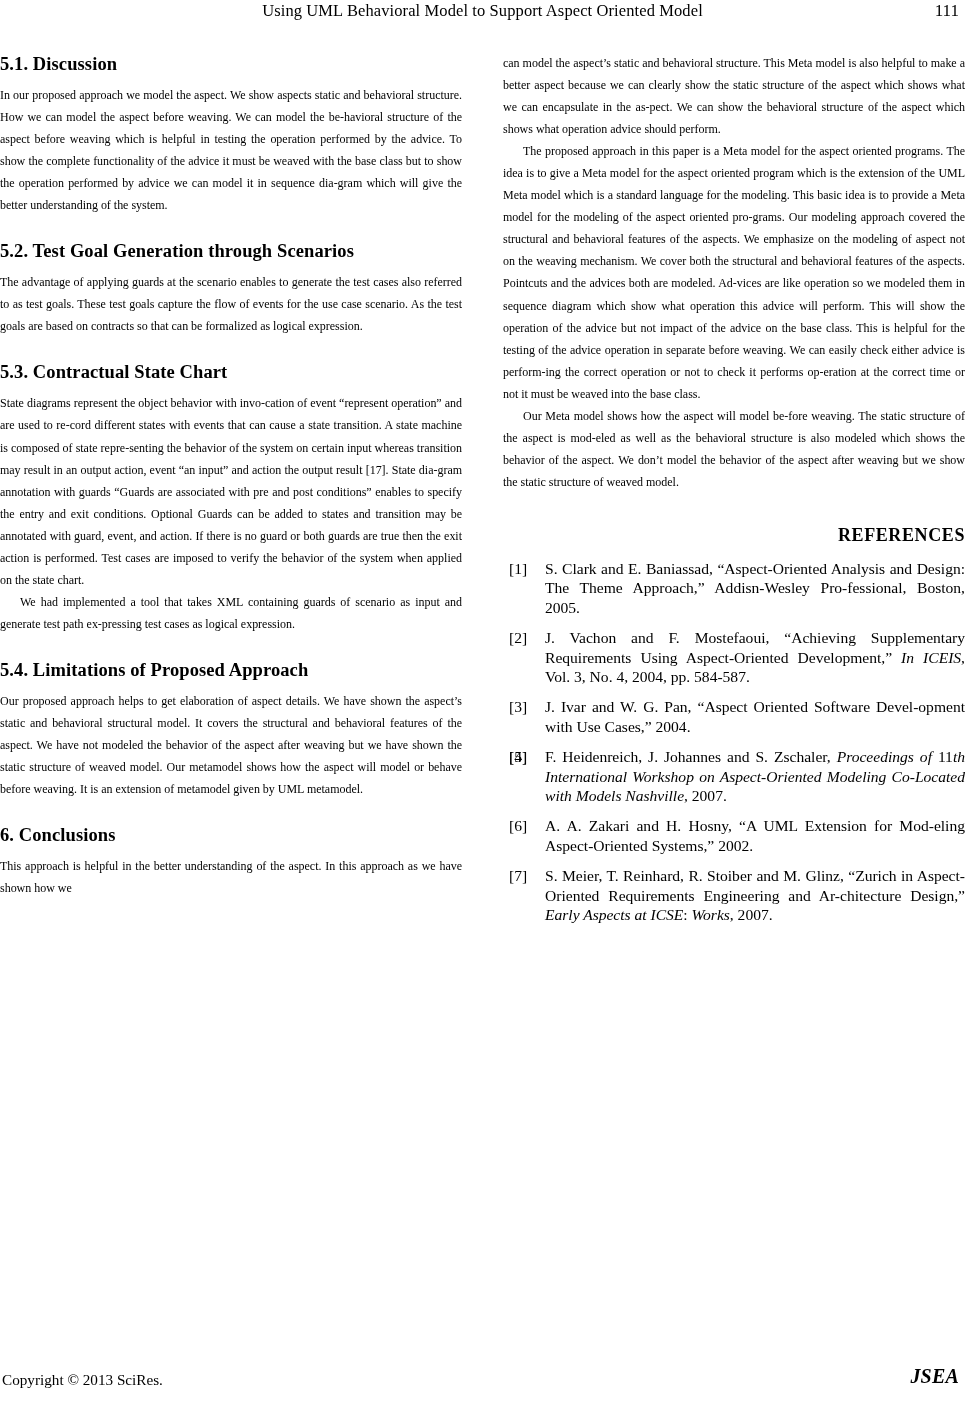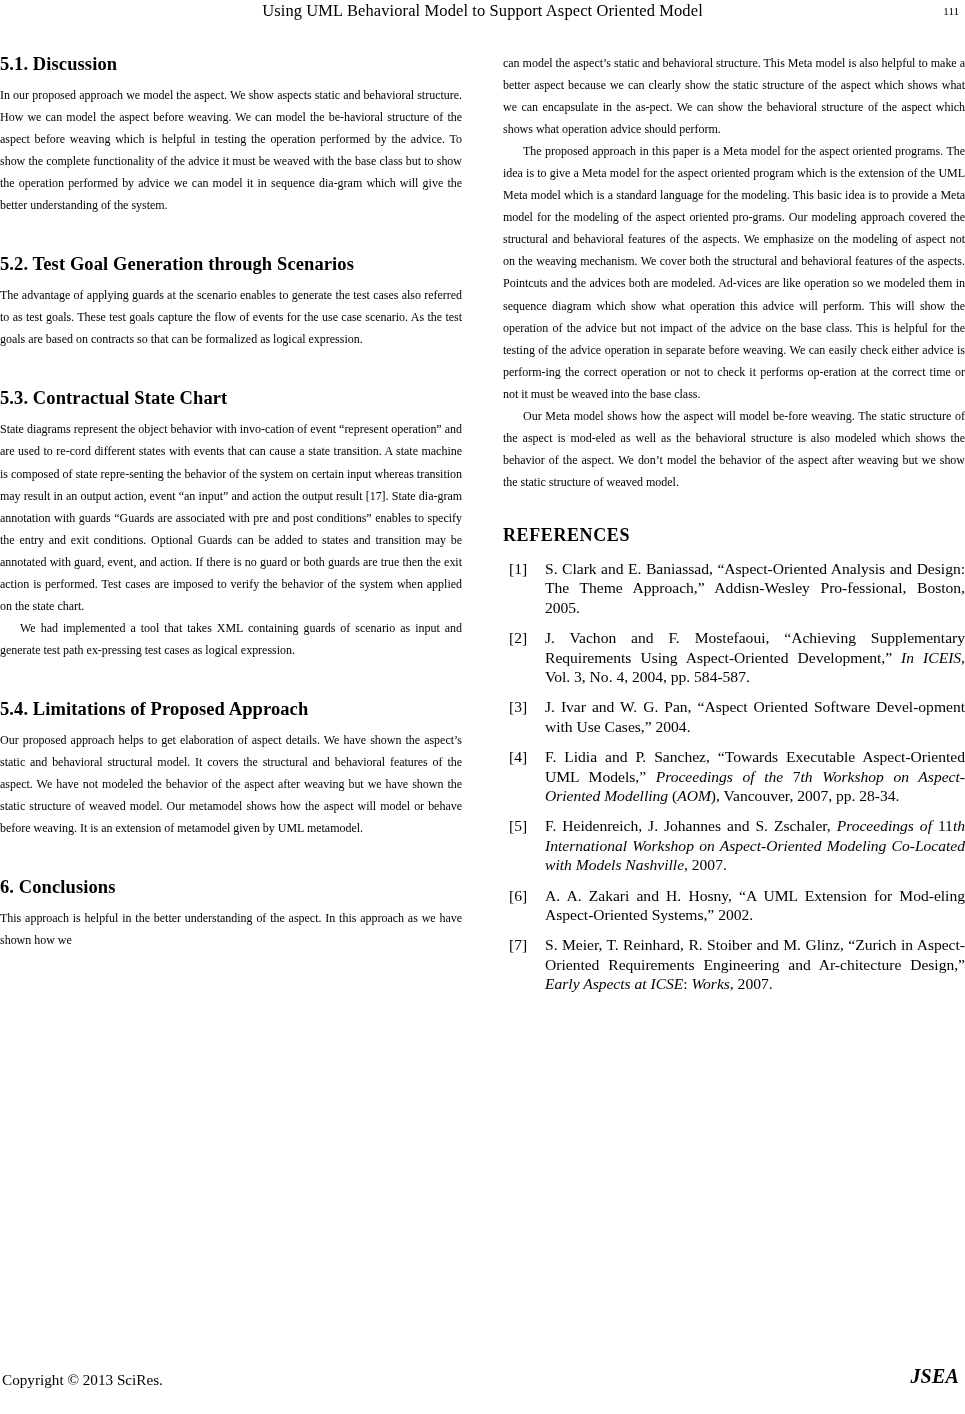--- a/index.html
+++ b/index.html
@@ -36,21 +36,21 @@
   .running-head-title {
     font-size: 16.5px;
     line-height: 22px;
     letter-spacing: 0.1px;
     white-space: nowrap;
   }
   .running-head-pageno {
     position: absolute;
     right: 6px;
     top: 0px;
-    font-size: 11px;
+    font-size: 17px;
     line-height: 22px;
   }
 
   
   .columns {
     position: absolute;
     top: 52px;
     left: 0px;
     width: 965px;
     height: 1290px;
@@ -64,27 +64,27 @@
   .col-left  { left: 0px; }
   .col-right { left: 503px; }
 
   h2.sec {
     font-size: 18.5px;
     line-height: 24px;
     font-weight: bold;
     margin: 0 0 8px 0;
     letter-spacing: 0.1px;
   }
-  h2.sec.spaced-above { margin-top: 36px; }
+  h2.sec.spaced-above { margin-top: 23px; }
 
   h2.refs {
     font-size: 18px;
     line-height: 24px;
     font-weight: bold;
-    text-align: left;
+    text-align: right;
     margin: 30px 0 12px 0;
     letter-spacing: 0.6px;
   }
 
   p.body {
     font-size: 12px;
     line-height: 22.05px;
     margin: 0 0 14px 0;
     text-align: justify;
     text-justify: inter-word;
@@ -178,21 +178,21 @@
       <p class="body tight">can model the aspect’s static and behavioral structure. This Meta model is also helpful to make a better aspect because we can clearly show the static structure of the aspect which shows what we can encapsulate in the as-pect. We can show the behavioral structure of the aspect which shows what operation advice should perform.</p>
       <p class="body indent tight">The proposed approach in this paper is a Meta model for the aspect oriented programs. The idea is to give a Meta model for the aspect oriented program which is the extension of the UML Meta model which is a standard language for the modeling. This basic idea is to provide a Meta model for the modeling of the aspect oriented pro-grams. Our modeling approach covered the structural and behavioral features of the aspects. We emphasize on the modeling of aspect not on the weaving mechanism. We cover both the structural and behavioral features of the aspects. Pointcuts and the advices both are modeled. Ad-vices are like operation so we modeled them in sequence diagram which show what operation this advice will perform. This will show the operation of the advice but not impact of the advice on the base class. This is helpful for the testing of the advice operation in separate before weaving. We can easily check either advice is perform-ing the correct operation or not to check it performs op-eration at the correct time or not it must be weaved into the base class.</p>
       <p class="body indent">Our Meta model shows how the aspect will model be-fore weaving. The static structure of the aspect is mod-eled as well as the behavioral structure is also modeled which shows the behavior of the aspect. We don’t model the behavior of the aspect after weaving but we show the static structure of weaved model.</p>
 
       <h2 class="refs">REFERENCES</h2>
 
       <div class="ref-list" id="ref-list">
           <div class="ref"><span class="ref-num">[1]</span><span><span>S. Clark and E. Baniassad, “Aspect-Oriented Analysis and Design: The Theme Approach,” Addisn-Wesley Pro-fessional, Boston, 2005.</span></span></div>
           <div class="ref"><span class="ref-num">[2]</span><span><span>J. Vachon and F. Mostefaoui, “Achieving Supplementary Requirements Using Aspect-Oriented Development,” </span><i>In ICEIS</i><span>, Vol. 3, No. 4, 2004, pp. 584-587.</span></span></div>
           <div class="ref"><span class="ref-num">[3]</span><span><span>J. Ivar and W. G. Pan, “Aspect Oriented Software Devel-opment with Use Cases,” 2004.</span></span></div>
-          <div class="ref"><span class="ref-num">[4]</span><span><span>F. Lidia and P. Sanchez, “Towards Executable Aspect-Oriented UML Models,” </span><i>Proceedings of the </i><span>7</span><i>th Workshop on Aspect-Oriented Modelling </i><span>(</span><i>AOM</i><span>), Vancouver, 2007, pp. 28-34.</span></span></div>
+          <div class="ref"><span class="ref-num">[4]</span></div>
           <div class="ref"><span class="ref-num">[5]</span><span><span>F. Heidenreich, J. Johannes and S. Zschaler, </span><i>Proceedings of </i><span>11</span><i>th International Workshop on Aspect-Oriented Modeling Co-Located with Models Nashville</i><span>, 2007.</span></span></div>
           <div class="ref"><span class="ref-num">[6]</span><span><span>A. A. Zakari and H. Hosny, “A UML Extension for Mod-eling Aspect-Oriented Systems,” 2002.</span></span></div>
           <div class="ref"><span class="ref-num">[7]</span><span><span>S. Meier, T. Reinhard, R. Stoiber and M. Glinz, “Zurich in Aspect-Oriented Requirements Engineering and Ar-chitecture Design,” </span><i>Early Aspects at ICSE</i><span>: </span><i>Works</i><span>, 2007.</span></span></div>
         </div>
 
     </div>
   </div>
 
   <div class="footer">
     <span class="footer-left">Copyright © 2013 SciRes.</span>

